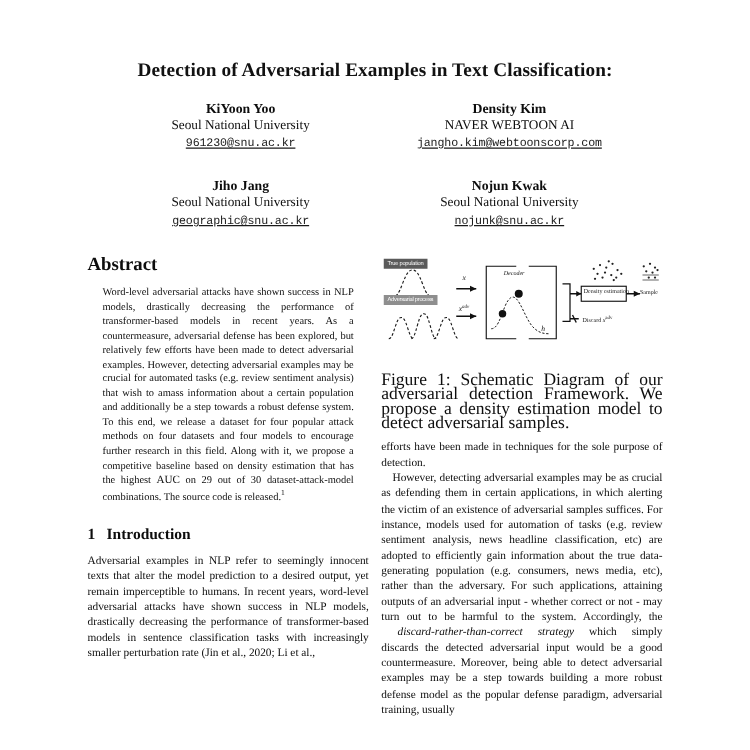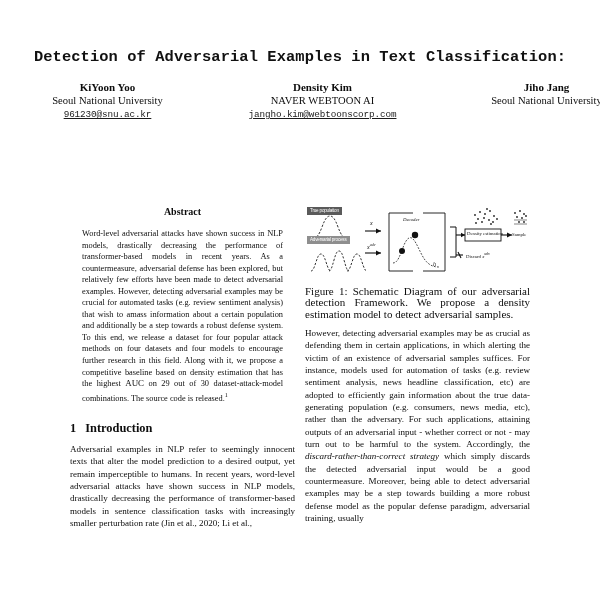--- a/index.html
+++ b/index.html
@@ -20,35 +20,35 @@
     height: 600px;
     background: #ffffff;
     box-sizing: border-box;
     padding: 0;
   }
 
   
   .title-block {
     padding-top: 47px;
     text-align: center;
-    font-family: Liberation Mono, monospace;
   }
   .title-line {
     font-size: 15.4px;
     font-weight: bold;
     line-height: 20px;
     letter-spacing: 0.1px;
     color: #111;
   }
 
   
   .authors {
     margin-top: 13px;
     display: flex;
-    gap: 9px;
+    flex-direction: column;
+    gap: 20px;
   }
   .author-row {
     display: flex;
     justify-content: center;
   }
   .author {
     width: 215px;
     text-align: center;
   }
   .author-name {
@@ -79,22 +79,22 @@
     gap: 10px;
     padding: 0 70px;
     box-sizing: border-box;
   }
   .col {
     width: 225px;
   }
 
   
   .abstract-head {
-    text-align: center;
-    font-size: 10px;
+    text-align: left;
+    font-size: 15px;
     font-weight: bold;
     margin: 0 0 9px 0;
     line-height: 14px;
   }
   .abstract-body {
     padding: 0 12px;
     font-size: 8.35px;
     line-height: 11.55px;
     text-align: justify;
     text-justify: inter-word;
@@ -115,21 +115,21 @@
   }
   .sec-num { }
   .body-par {
     font-size: 9.05px;
     line-height: 12.35px;
     text-align: justify;
     text-justify: inter-word;
     margin: 0;
   }
   .body-par + .body-par { text-indent: 9px; }
-  .body-par em { font-style: italic; }
+  .body-par em { font-style: italic; margin-left: 13px; }
 
   
   .figure-wrap {
     margin-bottom: 7px;
   }
   .figure-box {
     position: relative;
     width: 225px;
     height: 72px;
     background: #ffffff;
@@ -157,24 +157,24 @@
   .fig-txt.ital { font-style: italic; }
   .fig-sym {
     position: absolute;
     font-family: "Liberation Serif", "DejaVu Serif", serif;
     font-size: 6px;
     font-style: italic;
     color: #111;
     white-space: nowrap;
   }
   .fig-caption {
-    font-size: 11px;
+    font-size: 14px;
     line-height: 11.3px;
     text-align: justify;
-    margin-top: 9px;
+    margin-top: 22px;
   }
   .fig-caption .cap-lead { }
 
   svg.figsvg { position: absolute; top: 0; left: 0; }
 </style>
 </head>
 <body>
 
 <div class="page">
 
@@ -192,20 +192,21 @@
       <div class="author">
         <div class="author-name">Density Kim</div>
         <div class="author-affil">NAVER WEBTOON AI</div>
         <div class="author-email">jangho.kim@webtoonscorp.com</div>
       </div>
     </div>
     <div class="author-row">
       <div class="author">
         <div class="author-name">Jiho Jang</div>
         <div class="author-affil">Seoul National University</div>
+        <div class="author-email">geographic@snu.ac.kr</div>
       </div>
       <div class="author">
         <div class="author-name">Nojun Kwak</div>
         <div class="author-affil">Seoul National University</div>
         <div class="author-email">nojunk@snu.ac.kr</div>
       </div>
     </div>
   </div>
 
   <div class="columns">
@@ -309,17 +310,18 @@
           <div class="fig-txt" style="left:162px; top:26px;">Density estimation</div>
 
           <div class="fig-txt" style="left:207px; top:27px;">Sample</div>
 
           <div class="fig-txt" style="left:161px; top:46px;"><span>Discard</span> <span style="font-style:italic;">x</span><sup style="font-size:4px;">adv</sup></div>
         </div>
 
         <div class="fig-caption"><span class="cap-lead">Figure 1:</span><span> Schematic Diagram of our adversarial detection Framework. We propose a density estimation model to detect adversarial samples.</span></div>
       </div>
 
+      <p class="body-par">efforts have been made in techniques for the sole purpose of detection.</p>
       <p class="body-par"><span>However, detecting adversarial examples may be as crucial as defending them in certain applications, in which alerting the victim of an existence of adversarial samples suffices. For instance, models used for automation of tasks (e.g. review sentiment analysis, news headline classification, etc) are adopted to efficiently gain information about the true data-generating population (e.g. consumers, news media, etc), rather than the adversary. For such applications, attaining outputs of an adversarial input - whether correct or not - may turn out to be harmful to the system. Accordingly, the </span><em>discard-rather-than-correct strategy</em><span> which simply discards the detected adversarial input would be a good countermeasure. Moreover, being able to detect adversarial examples may be a step towards building a more robust defense model as the popular defense paradigm, adversarial training, usually</span></p>
     </div>
 
   </div>
 </div>
 
 </body></html>

